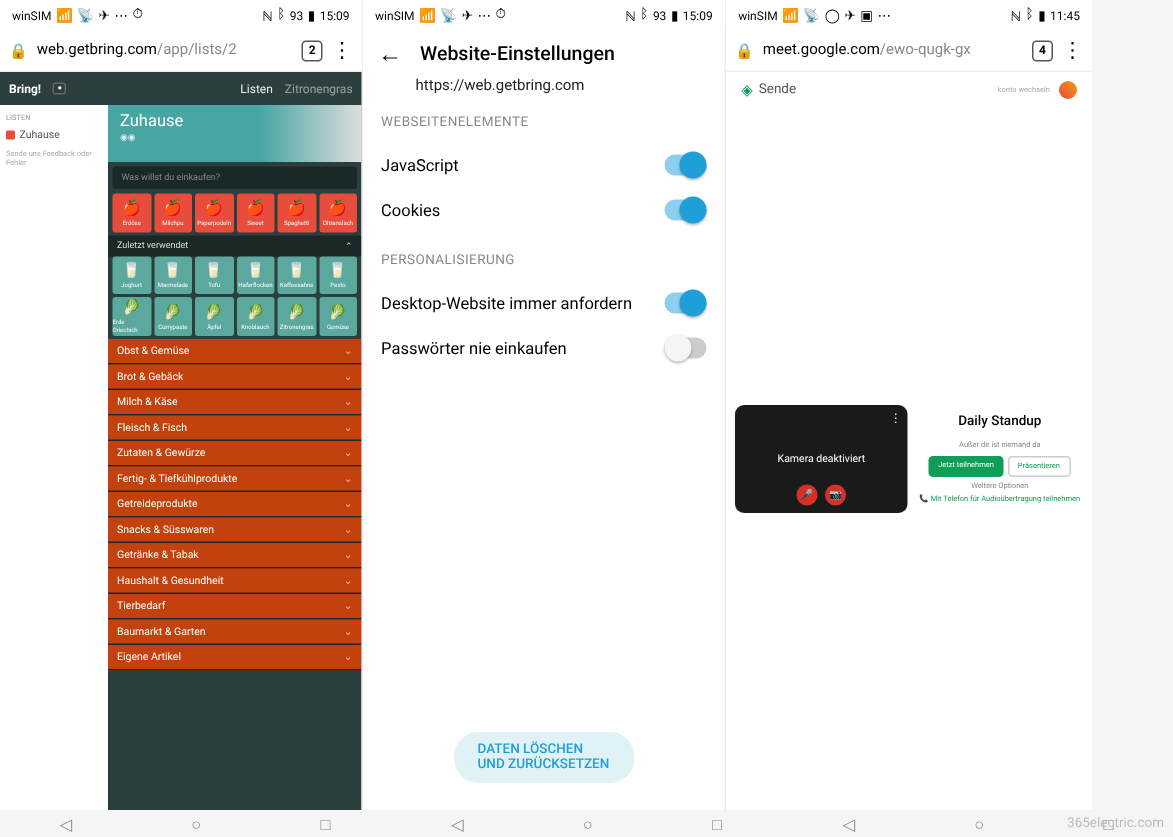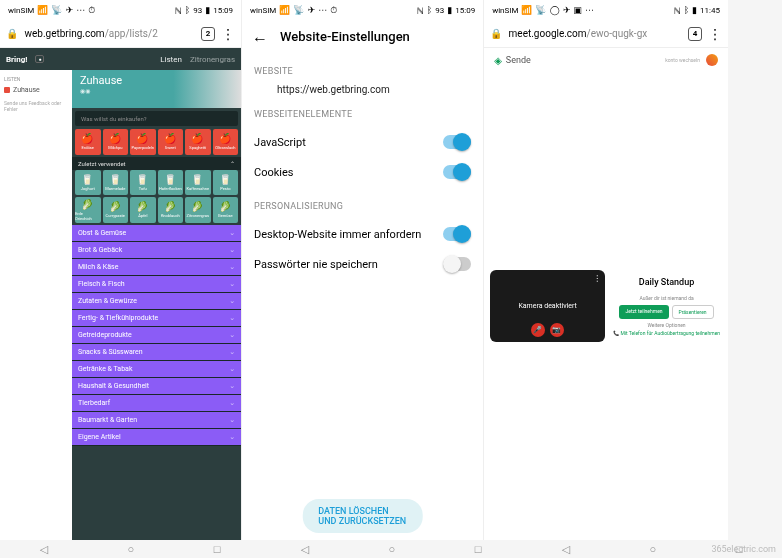--- a/index.html
+++ b/index.html
@@ -33,37 +33,37 @@
 .bring-main { flex: 1; background: #2c3e3e; overflow-y: hidden; }
 .zuhause { background: linear-gradient(90deg, #47a6a3 60%, #ddd 100%); height: 38px; padding: 4px 8px; color: #fff; font-size: 11px; position: relative; }
 .zuhause .sub { font-size: 6px; opacity: 0.8; }
 .search-dark { background: #1a2828; margin: 3px; padding: 4px 6px; font-size: 6px; color: #888; border-radius: 2px; }
 .tile-row { display: flex; gap: 2px; padding: 0 3px; margin-bottom: 2px; }
 .tile { flex: 1; aspect-ratio: 1; display: flex; flex-direction: column; align-items: center; justify-content: center; font-size: 4px; color: #fff; border-radius: 2px; }
 .tile .ticn { font-size: 10px; margin-bottom: 1px; }
 .tile.red { background: #e74c3c; }
 .tile.teal { background: #5ba89e; }
 .section-lbl { background: #1a2828; color: #ddd; font-size: 6px; padding: 3px 6px; display: flex; justify-content: space-between; align-items: center; }
-.cat-row { background: #8b5cf6; color: #fff; font-size: 7px; padding: 4px 6px; display: flex; justify-content: space-between; align-items: center; border-bottom: 1px solid #1a2828; }
+.cat-row { background: #c2410c; color: #fff; font-size: 7px; padding: 4px 6px; display: flex; justify-content: space-between; align-items: center; border-bottom: 1px solid #1a2828; }
 .cat-row .chev { font-size: 7px; opacity: 0.6; }
 
 
 .settings-header { height: 32px; display: flex; align-items: center; gap: 12px; padding: 0 10px; border-bottom: 0; }
 .back-arrow { font-size: 16px; }
 .settings-title { font-size: 13px; font-weight: 500; }
 .settings-body { flex: 1; padding: 0 12px; overflow-y: auto; }
 .sect-label { font-size: 9px; color: #888; margin-top: 14px; margin-bottom: 8px; letter-spacing: 0.3px; }
 .sect-text { font-size: 10px; color: #222; margin-bottom: 6px; margin-left: 23px; }
 .setting-row { display: flex; justify-content: space-between; align-items: center; padding: 8px 0; font-size: 11px; }
 .toggle { width: 28px; height: 14px; border-radius: 7px; position: relative; }
 .toggle.on { background: #8ecff0; }
 .toggle.on::after { content: ''; position: absolute; right: 0; top: -2px; width: 18px; height: 18px; background: #1e9fd8; border-radius: 50%; box-shadow: 0 1px 2px rgba(0,0,0,0.3); }
 .toggle.off { background: #ccc; }
 .toggle.off::after { content: ''; position: absolute; left: 0; top: -2px; width: 18px; height: 18px; background: #f5f5f5; border-radius: 50%; box-shadow: 0 1px 2px rgba(0,0,0,0.3); }
-.reset-btn { position: absolute; bottom: 7px; left: 50%; transform: translateX(-50%); background: #e0f2f5; color: #1e9fd8; padding: 7px 16px; border-radius: 16px; font-size: 9px; font-weight: 500; }
+.reset-btn { position: absolute; bottom: 18px; left: 50%; transform: translateX(-50%); background: #e0f2f5; color: #1e9fd8; padding: 7px 16px; border-radius: 16px; font-size: 9px; font-weight: 500; }
 
 
 .meet-header { height: 24px; display: flex; justify-content: space-between; align-items: center; padding: 0 10px; font-size: 9px; }
 .meet-logo { display: flex; align-items: center; gap: 4px; color: #555; }
 .meet-logo .micn { font-size: 10px; color: #0f9d58; }
 .meet-icons { display: flex; gap: 6px; align-items: center; font-size: 10px; }
 .avatar { width: 12px; height: 12px; border-radius: 50%; background: linear-gradient(45deg,#e74c3c,#f39c12); }
 .meet-body { flex: 1; display: flex; align-items: center; padding: 0 6px; gap: 6px; }
 .cam-preview { width: 115px; height: 72px; background: #1a1a1a; border-radius: 6px; display: flex; flex-direction: column; align-items: center; justify-content: center; color: #fff; font-size: 7px; position: relative; }
 .cam-controls { position: absolute; bottom: 5px; display: flex; gap: 5px; }
@@ -294,38 +294,37 @@
       <span>93</span>
       <span class="sicon">▮</span>
       <span>15:09</span>
     </div>
   </div>
   <div class="settings-header">
     <span class="back-arrow">←</span>
     <span class="settings-title">Website-Einstellungen</span>
   </div>
   <div class="settings-body">
-    <div class="sect-label">WEBSITE</div>
     <div class="sect-text">https://web.getbring.com</div>
     <div class="sect-label">WEBSEITENELEMENTE</div>
     <div class="setting-row">
       <span>JavaScript</span>
       <span class="toggle on"></span>
     </div>
     <div class="setting-row">
       <span>Cookies</span>
       <span class="toggle on"></span>
     </div>
     <div class="sect-label">PERSONALISIERUNG</div>
     <div class="setting-row">
       <span>Desktop-Website immer anfordern</span>
       <span class="toggle on"></span>
     </div>
     <div class="setting-row">
-      <span>Passwörter nie speichern</span>
+      <span>Passwörter nie einkaufen</span>
       <span class="toggle off"></span>
     </div>
   </div>
   <div class="reset-btn">DATEN LÖSCHEN UND ZURÜCKSETZEN</div>
 </div>
 
 <div class="screen">
   <div class="status-bar">
     <div class="status-left">
       <span>winSIM</span>

